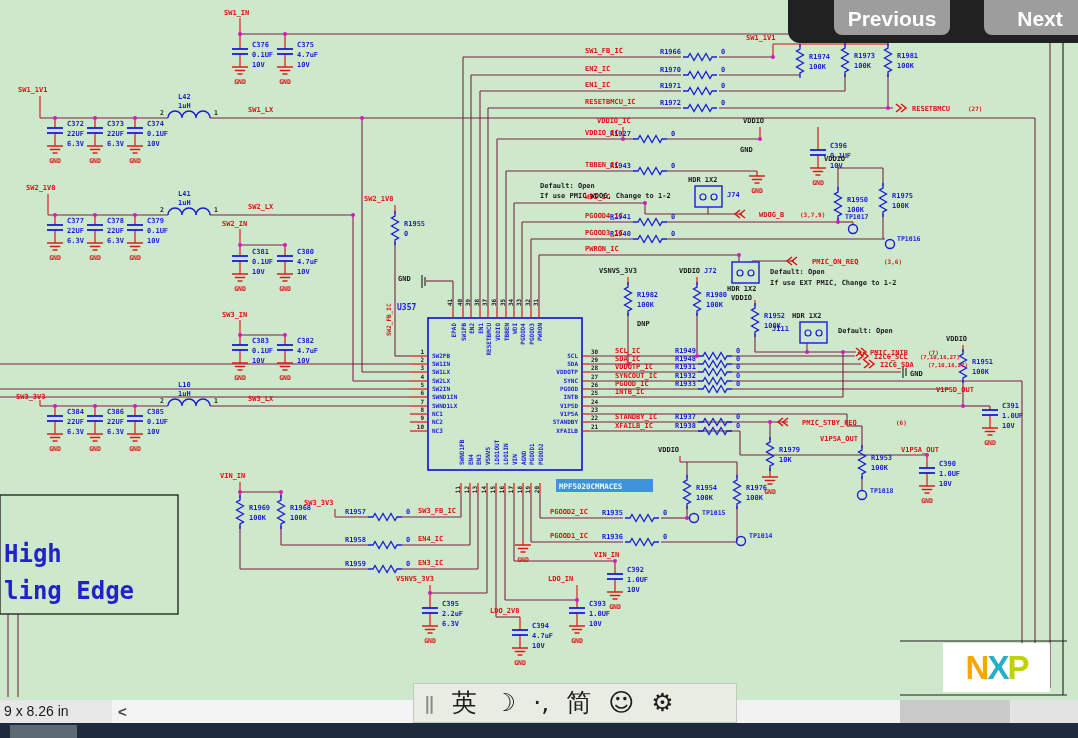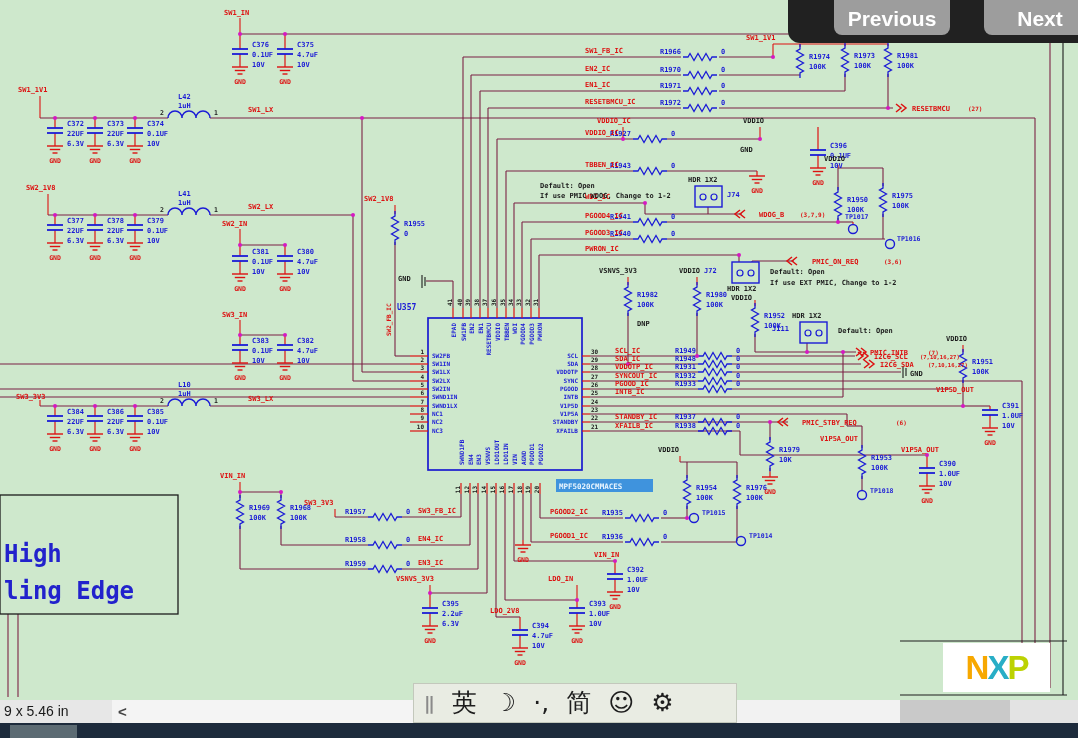--- a/index.html
+++ b/index.html
@@ -884,21 +884,21 @@
         <text x="0" y="0" fill="#2222cc" font-size="24" font-family="&quot;DejaVu Sans Mono&quot;,&quot;Liberation Mono&quot;,monospace" font-weight="bold" transform="translate(4,562)" text-anchor="start">High</text>
         <text x="0" y="0" fill="#2222cc" font-size="24" font-family="&quot;DejaVu Sans Mono&quot;,&quot;Liberation Mono&quot;,monospace" font-weight="bold" transform="translate(4,599)" text-anchor="start">ling Edge</text>
         <rect x="0" y="495" width="178" height="119" fill="none" stroke="#1c1c1c" stroke-width="1.3"></rect>
       </svg></div>
 
   <div id="popup">
     <div class="navbtn" id="btn-prev">Previous</div>
     <div class="navbtn" id="btn-next">Next</div>
   </div>
 
-  <div class="statseg" id="status-size">9 x 5.46 in</div>
+  <div class="statseg" id="status-size">9 x 8.26 in</div>
   <div class="statseg" id="statmid"></div>
   <div class="statseg" id="statr1"></div>
   <div class="statseg" id="statr2"></div>
   <div class="statseg" id="statr3"></div>
   <div id="page-chevron">&lt;</div>
 
   <div id="ime">
     <span class="handle">‖</span>
   <span class="icon">英</span>
       <span class="icon">☽</span>

